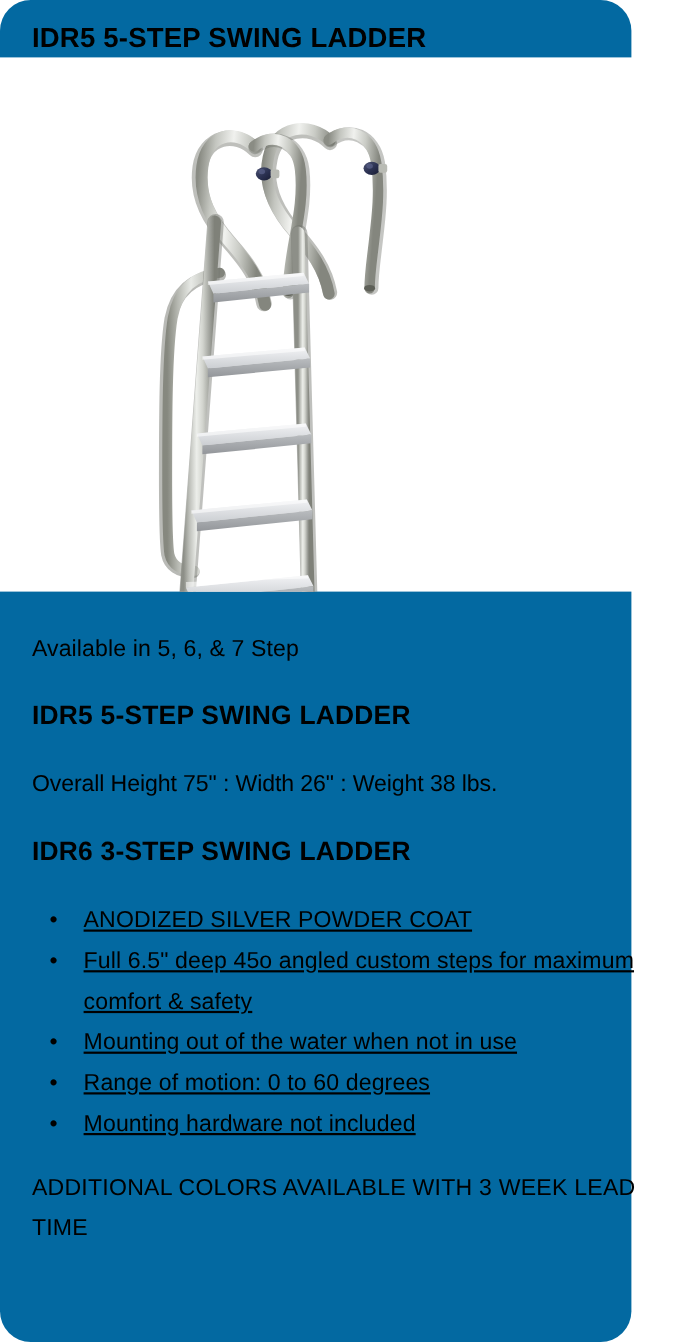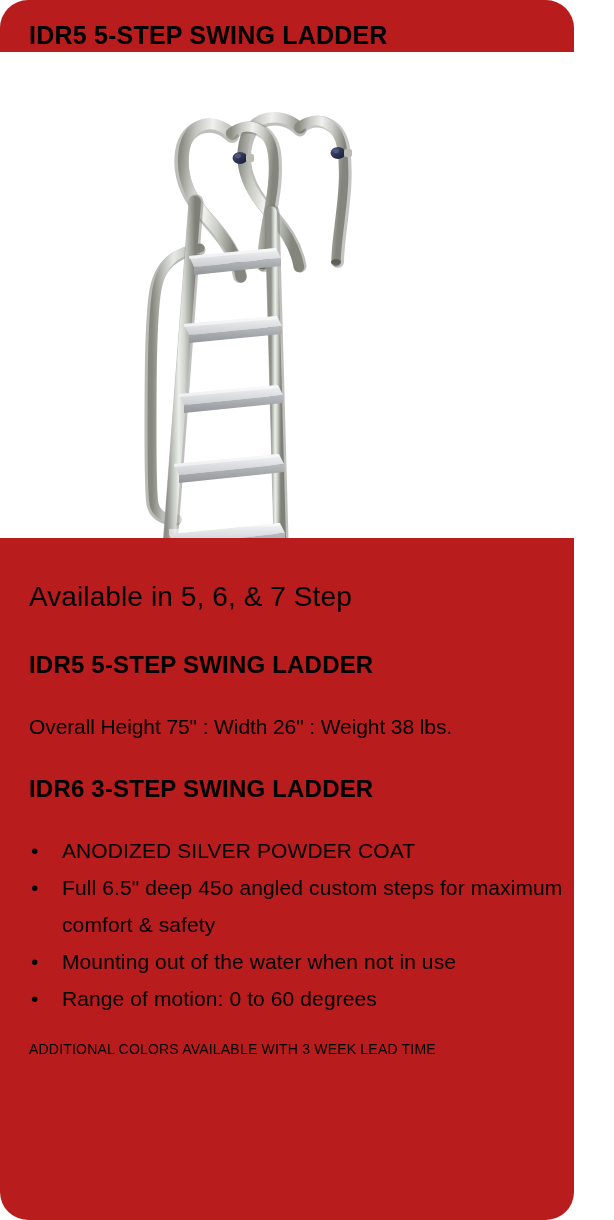--- a/index.html
+++ b/index.html
@@ -12,21 +12,21 @@
     height: 1220px;
     position: relative;
     font-family: "Liberation Sans", "DejaVu Sans", sans-serif;
     color: #000000;
     overflow: hidden;
   }
   .page {
     position: relative;
     width: 574px;
     height: 1220px;
-    background: #b91c1c;
+    background: #0369a1;
     border-radius: 28px;
   }
 
   
   .product-title {
     position: absolute;
     left: 29px;
     top: 0px;
     width: 560px;
     font-size: 25px;
@@ -51,21 +51,21 @@
   }
 
   
   .content {
     position: absolute;
     left: 29px;
     top: 552px;
     width: 560px;
   }
   .avail-line {
-    font-size: 28px;
+    font-size: 21px;
     line-height: 34px;
     font-weight: 400;
     letter-spacing: 0.1px;
   }
   .model-heading {
     font-size: 24px;
     font-weight: 700;
     line-height: 46px;
     letter-spacing: 0.2px;
     white-space: nowrap;
@@ -85,36 +85,37 @@
     padding: 0;
   }
   .feature-list li {
     position: relative;
     font-size: 21px;
     line-height: 37px;
     font-weight: 400;
     letter-spacing: 0.1px;
     padding-left: 31px;
     text-indent: -31px;
-    margin-left: 2px;
+    margin-left: 16px;
+    text-decoration: underline;
   }
   .feature-list li .bullet-dot {
     display: inline-block;
     width: 31px;
     text-indent: 0;
     font-size: 21px;
     line-height: 37px;
   }
   .feature-list li .feature-text {
     text-indent: 0;
   }
 
   
   .footer-note {
-    font-size: 14px;
+    font-size: 21px;
     line-height: 37px;
     font-weight: 400;
     letter-spacing: 0.2px;
   }
 </style>
 </head>
 <body>
 
 <div class="page">
 
@@ -258,18 +259,21 @@
       </li>
       <li>
         <span class="bullet-dot">•</span><span class="feature-text">Full 6.5" deep 45o angled custom steps for maximum comfort &amp; safety</span>
       </li>
       <li>
         <span class="bullet-dot">•</span><span class="feature-text">Mounting out of the water when not in use</span>
       </li>
       <li>
         <span class="bullet-dot">•</span><span class="feature-text">Range of motion: 0 to 60 degrees</span>
       </li>
+      <li>
+        <span class="bullet-dot">•</span><span class="feature-text">Mounting hardware not included</span>
+      </li>
     </ul>
 
     <p class="footer-note">ADDITIONAL COLORS AVAILABLE WITH 3 WEEK LEAD TIME</p>
 
   </div>
 </div>
 
 </body></html>

